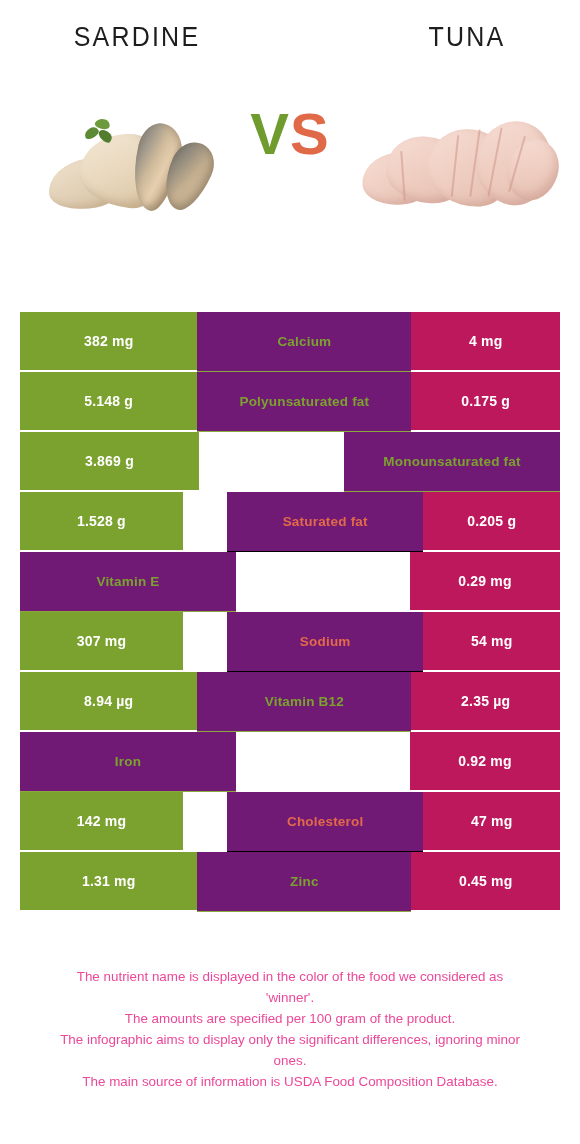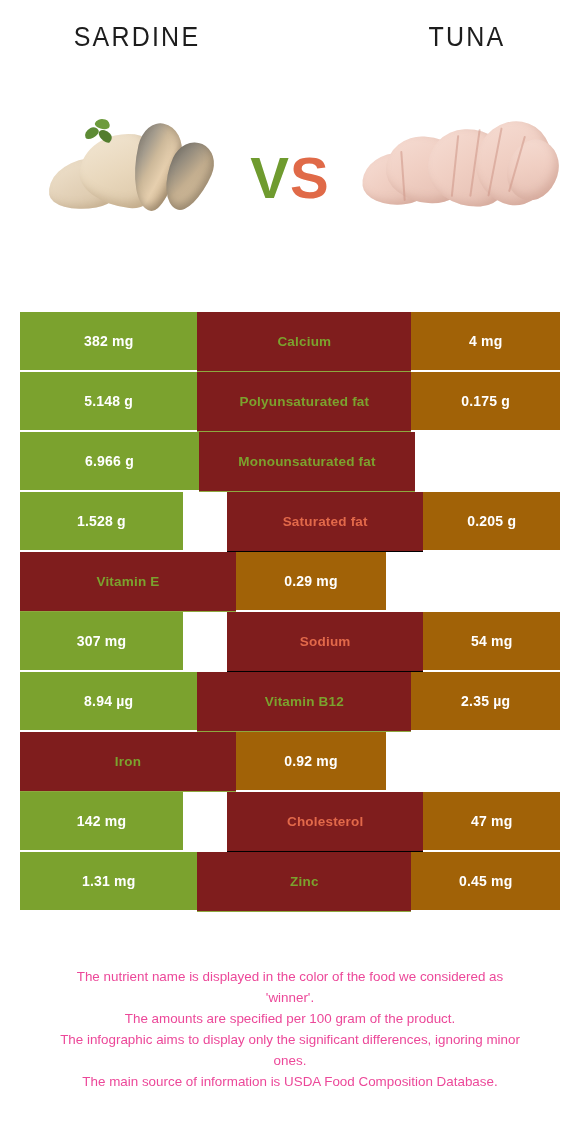--- a/index.html
+++ b/index.html
@@ -52,21 +52,20 @@
     position: absolute;
     left: 0;
     top: 10px;
     width: 580px;
     text-align: center;
     font-size: 58px;
     font-weight: 700;
     letter-spacing: 1px;
     line-height: 1;
     font-family: "Liberation Sans", sans-serif;
-    margin-top: 44px;
   }
   .vs .v { color: #6f9b2f; }
   .vs .s { color: #e06a48; }
 
   
   .pic {
     position: absolute;
     top: 0;
     height: 140px;
   }
@@ -149,45 +148,46 @@
   .table {
     position: absolute;
     top: 312px;
     left: 20px;
     width: 540px;
   }
   .row {
     display: flex;
     height: 60px;
     align-items: stretch;
+    justify-content: space-between;
   }
   .cell {
     display: flex;
     align-items: center;
     justify-content: center;
     font-size: 14px;
     font-weight: 600;
     letter-spacing: .2px;
     box-sizing: border-box;
   }
   .cell.left {
     width: 179px;
     background: #7ba22e;
     color: #ffffff;
     border-bottom: 2px solid #ffffff;
   }
   .cell.mid {
     width: 216px;
-    background: #7f1d1d;
+    background: #701a75;
     font-size: 13.5px;
     font-weight: 700;
   }
   .cell.right {
     width: 150px;
-    background: #a16207;
+    background: #be185d;
     color: #ffffff;
     border-bottom: 2px solid #ffffff;
   }
   .cell.mid.win-green  { color: #7ba22e; border-bottom: 1px solid #8ea83f; }
   .cell.mid.win-orange { color: #e2694a; border-bottom: 1px solid #000000; margin-left: 44px; }
 
   
   .footer {
     position: absolute;
     top: 966px;
@@ -247,21 +247,21 @@
       <div class="cell left">382 mg</div>
       <div class="cell mid win-green">Calcium</div>
       <div class="cell right">4 mg</div>
     </div>
     <div class="row">
       <div class="cell left">5.148 g</div>
       <div class="cell mid win-green">Polyunsaturated fat</div>
       <div class="cell right">0.175 g</div>
     </div>
     <div class="row">
-      <div class="cell left">6.966 g</div>
+      <div class="cell left">3.869 g</div>
       <div class="cell mid win-green">Monounsaturated fat</div>
     </div>
     <div class="row">
       <div class="cell left">1.528 g</div>
       <div class="cell mid win-orange">Saturated fat</div>
       <div class="cell right">0.205 g</div>
     </div>
     <div class="row">
       <div class="cell mid win-green">Vitamin E</div>
       <div class="cell right">0.29 mg</div>

